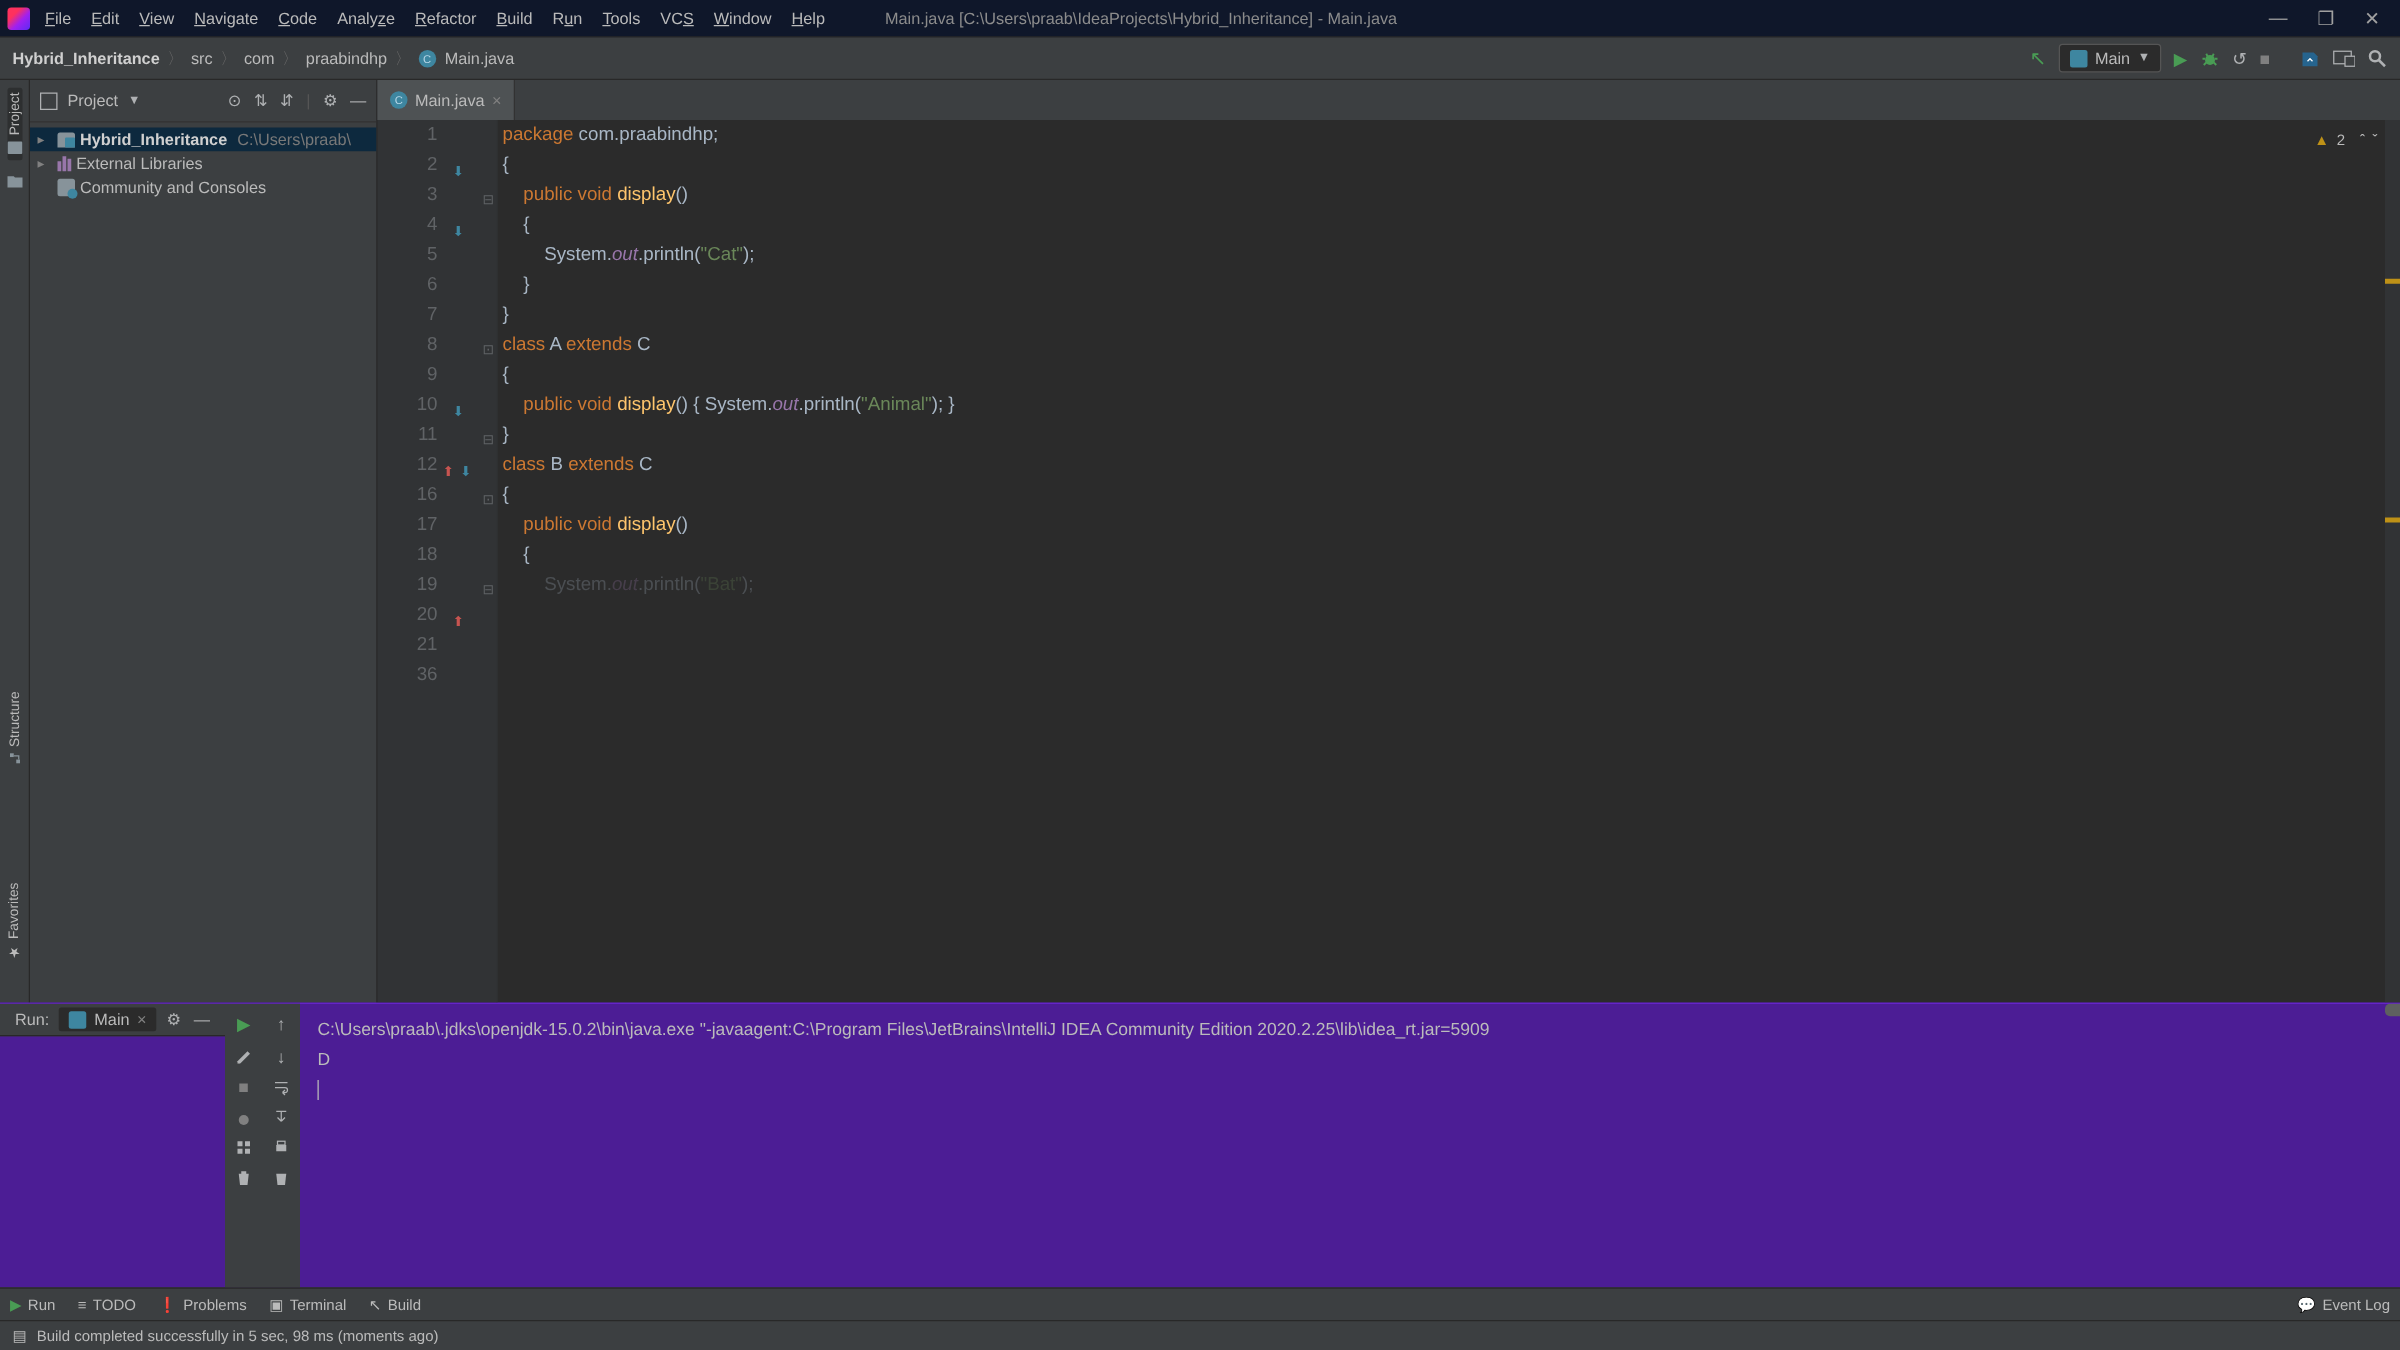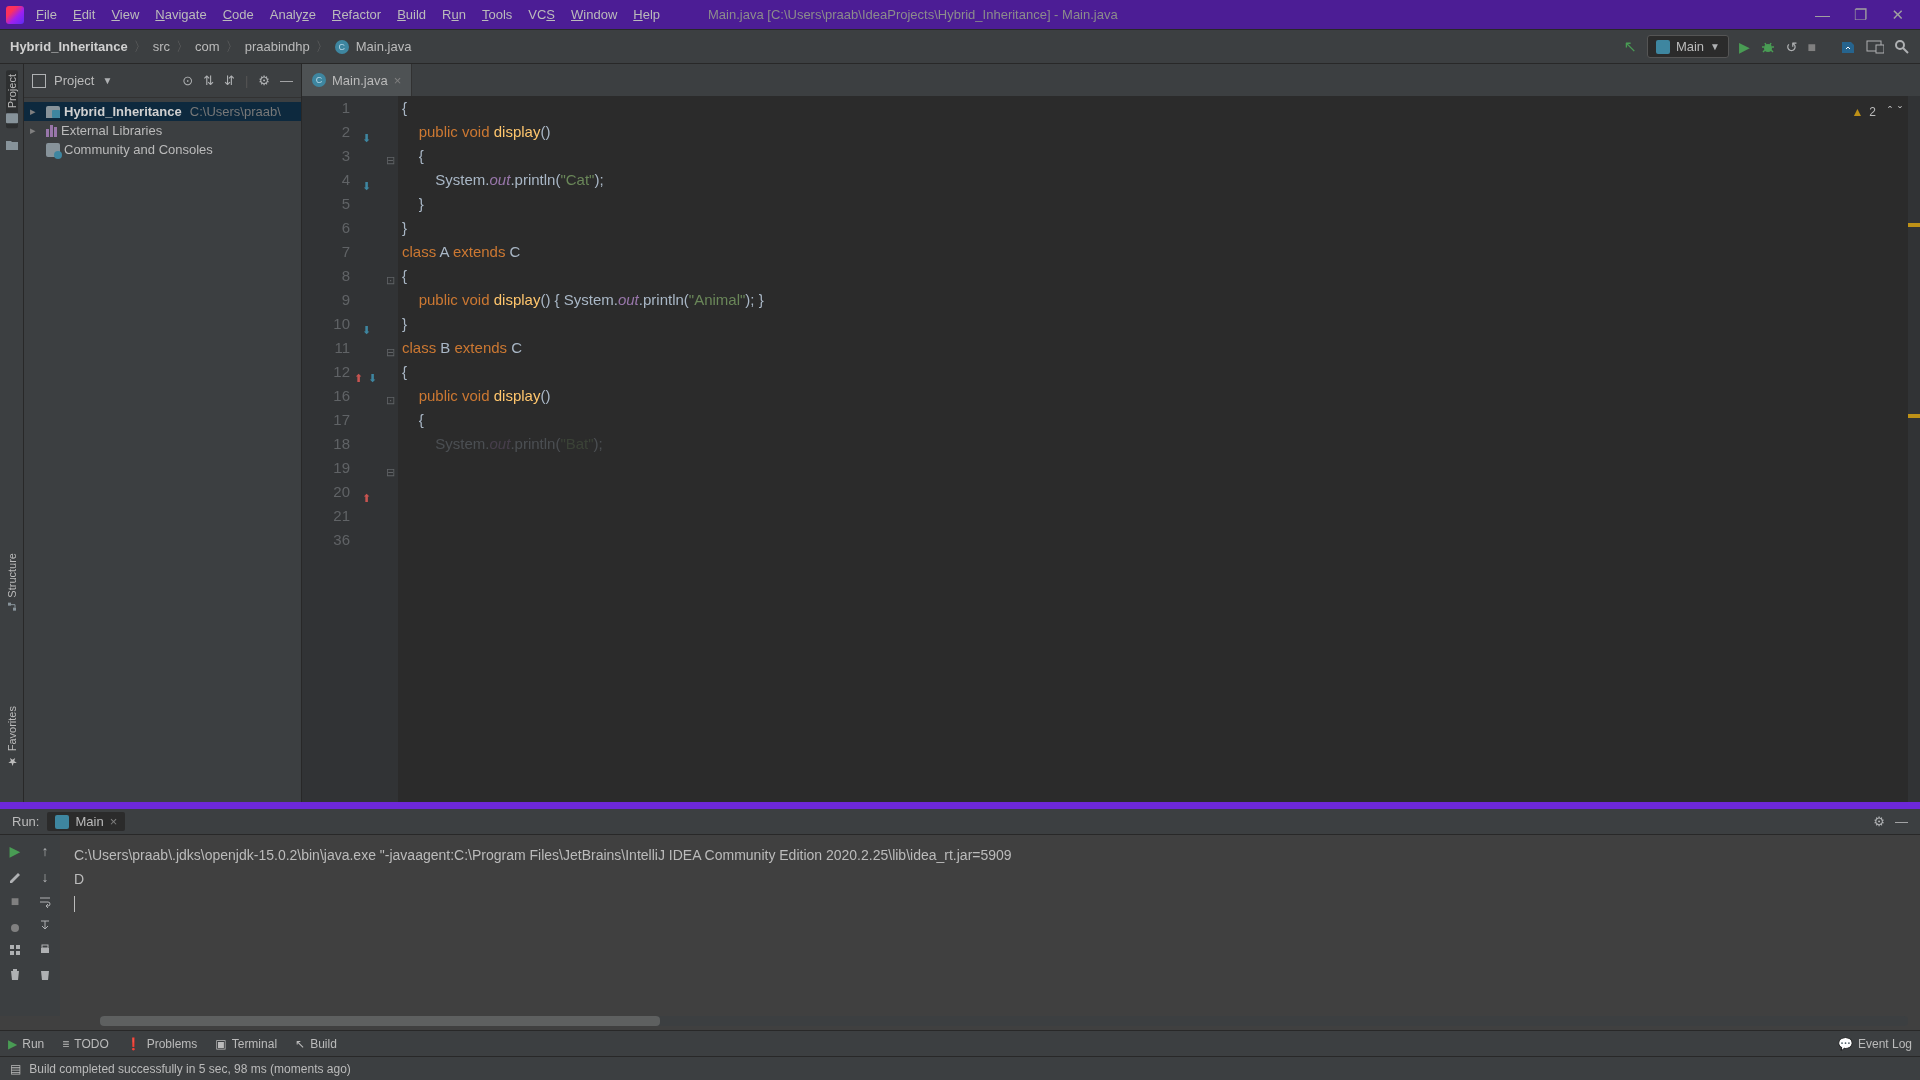--- a/index.html
+++ b/index.html
@@ -1,19 +1,19 @@
 <!DOCTYPE html>
 <html><head>
 <meta charset="utf-8">
 <style>
 * { margin: 0; padding: 0; box-sizing: border-box; font-family: 'Segoe UI', Arial, sans-serif; user-select: none; }
 body { background: #2b2b2b; color: #bbbbbb; width: 1920px; height: 1080px; overflow: hidden; display: flex; flex-direction: column; font-size: 13px; }
 
 
-.titlebar { height: 30px; background: #4c1d95; display: flex; align-items: center; padding: 0 6px; border-bottom: 1px solid #282828; }
+.titlebar { height: 30px; background: #0f172a; display: flex; align-items: center; padding: 0 6px; border-bottom: 1px solid #282828; }
 .app-icon { width: 18px; height: 18px; background: linear-gradient(135deg, #fe315d 0%, #fe315d 30%, #a020f0 60%, #5b2cf5 100%); border-radius: 3px; margin-right: 12px; }
 .menu-items { display: flex; gap: 16px; color: #bbbbbb; }
 .menu-items span { cursor: pointer; }
 .menu-items span u { text-decoration: underline; }
 .window-title { flex: 1; text-align: left; margin-left: 48px; color: #8c8c8c; }
 .window-controls { display: flex; gap: 24px; margin-right: 10px; color: #a0a0a0; font-size: 15px; }
 
 
 .navbar { height: 34px; background: #3c3f41; display: flex; align-items: center; padding: 0 10px; border-bottom: 1px solid #282828; }
 .breadcrumb { display: flex; align-items: center; gap: 3px; font-size: 13px; }
@@ -74,21 +74,21 @@
 .cls { color: #a9b7c6; }
 .str { color: #6a8759; }
 .fld { color: #9876aa; font-style: italic; }
 .pln { color: #a9b7c6; }
 .fold-col { width: 14px; position: relative; background: #313335; border-right: 1px solid #313335; }
 .fold-mark { position: absolute; color: #606366; font-size: 11px; left: 2px; }
 .inspections { position: absolute; top: 4px; right: 18px; display: flex; align-items: center; gap: 6px; color: #bbbbbb; font-size: 12px; }
 .warn-tri { color: #be9117; }
 
 
-.run-panel { height: 228px; background: #404040; border-top: 7px solid #6d28d9; display: flex; flex-direction: column; }
+.run-panel { height: 228px; background: #4c1d95; border-top: 1px solid #6d28d9; display: flex; }
 .run-header { height: 26px; background: #3c3f41; display: flex; align-items: center; padding: 0 12px; gap: 8px; border-bottom: 1px solid #282828; }
 .run-title { color: #bbbbbb; }
 .run-tab { background: #2b2b2b; padding: 2px 8px; display: flex; align-items: center; gap: 6px; border-radius: 2px; }
 .run-hdr-right { margin-left: auto; display: flex; gap: 10px; color: #afb1b3; }
 .run-body { flex: 1; display: flex; }
 .run-gutter { width: 60px; background: #3c3f41; display: flex; }
 .run-gutter-col { width: 30px; display: flex; flex-direction: column; align-items: center; padding-top: 8px; gap: 10px; color: #afb1b3; font-size: 14px; }
 .run-console { flex: 1; padding: 8px 14px; font-family: Consolas, monospace; font-size: 14px; line-height: 24px; color: #bbbbbb; position: relative; }
 .console-cursor { display: inline-block; width: 1px; height: 16px; background: #bbbbbb; vertical-align: middle; animation: blink 1s steps(1) infinite; }
 @keyframes blink { 50% { opacity: 0; } }
@@ -292,20 +292,21 @@
           </div>
       </div>
       <div class="fold-col" id="fold-col">
           <span class="fold-mark" style="top:52px">⊟</span>
           <span class="fold-mark" style="top:172px">⊡</span>
           <span class="fold-mark" style="top:244px">⊟</span>
           <span class="fold-mark" style="top:292px">⊡</span>
           <span class="fold-mark" style="top:364px">⊟</span>
         </div>
       <div class="code-area" id="code-area">
+          <div class="code-line"><span class="kw">package </span><span class="pln">com.praabindhp;</span></div>
           <div class="code-line"><span class="pln">{</span></div>
           <div class="code-line"><span class="pln">    </span><span class="kw">public void </span><span class="fn">display</span><span class="pln">()</span></div>
           <div class="code-line"><span class="pln">    {</span></div>
           <div class="code-line"><span class="pln">        System.</span><span class="fld">out</span><span class="pln">.println(</span><span class="str">"Cat"</span><span class="pln">);</span></div>
           <div class="code-line"><span class="pln">    }</span></div>
           <div class="code-line"><span class="pln">}</span></div>
           <div class="code-line"><span class="pln"></span></div>
           <div class="code-line"><span class="kw">class </span><span class="cls">A </span><span class="kw">extends </span><span class="cls">C</span></div>
           <div class="code-line"><span class="pln">{</span></div>
           <div class="code-line"><span class="pln">    </span><span class="kw">public void </span><span class="fn">display</span><span class="pln">() { System.</span><span class="fld">out</span><span class="pln">.println(</span><span class="str">"Animal"</span><span class="pln">); }</span></div>

